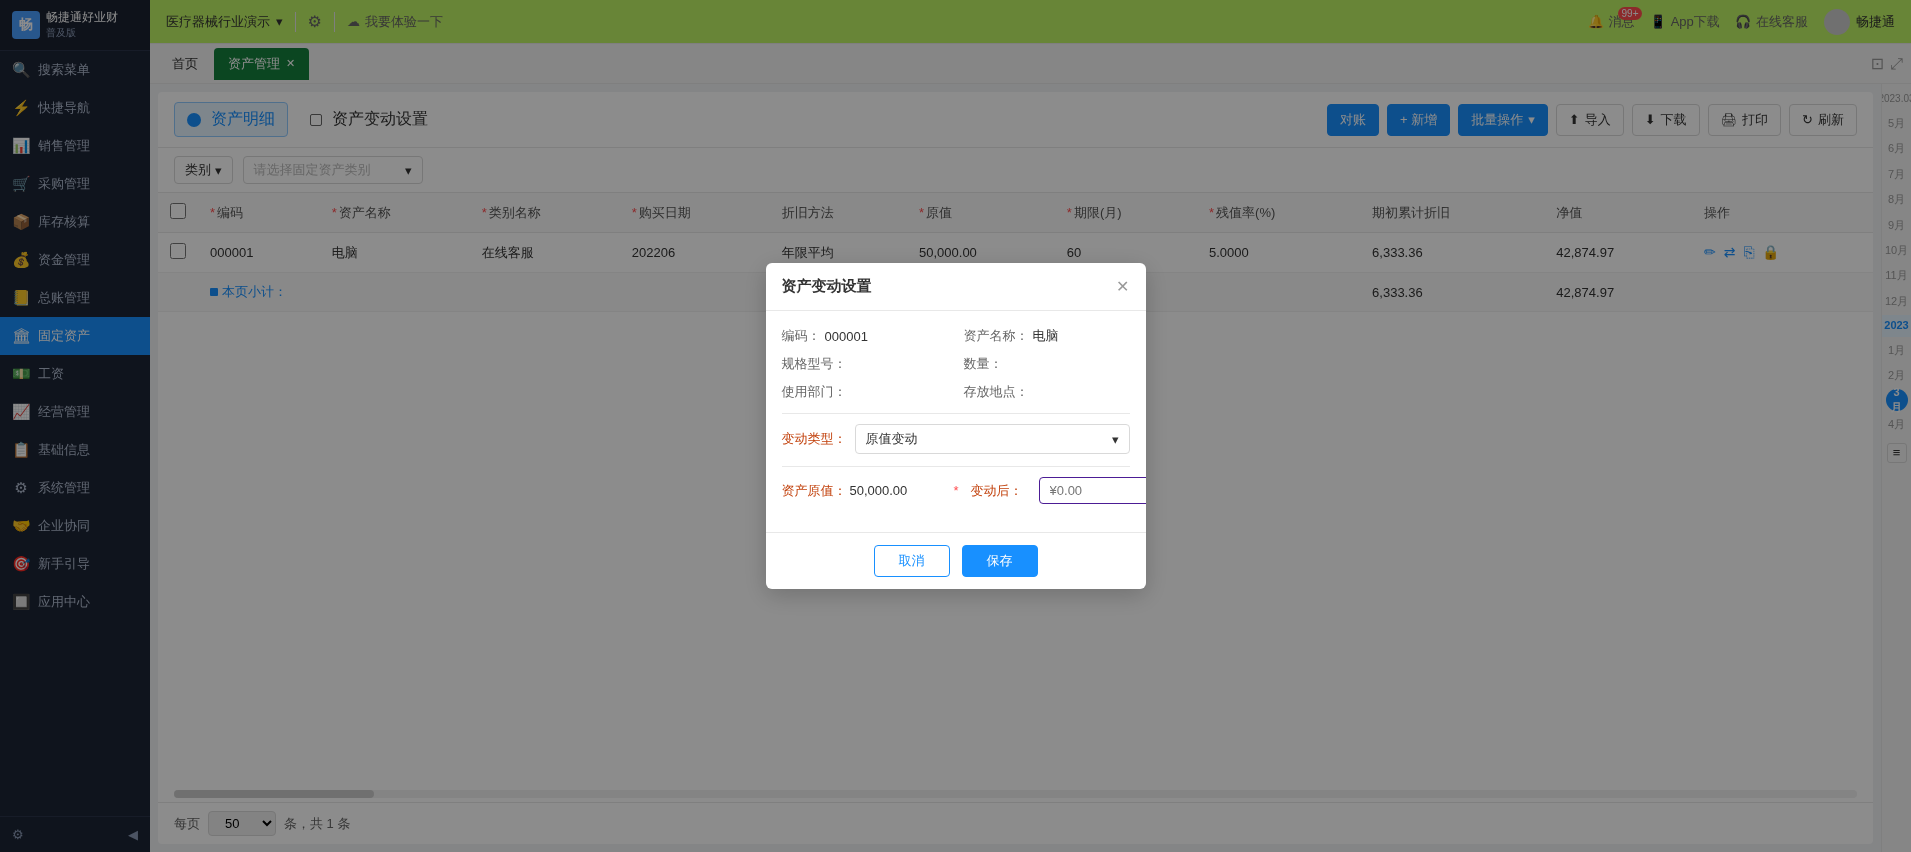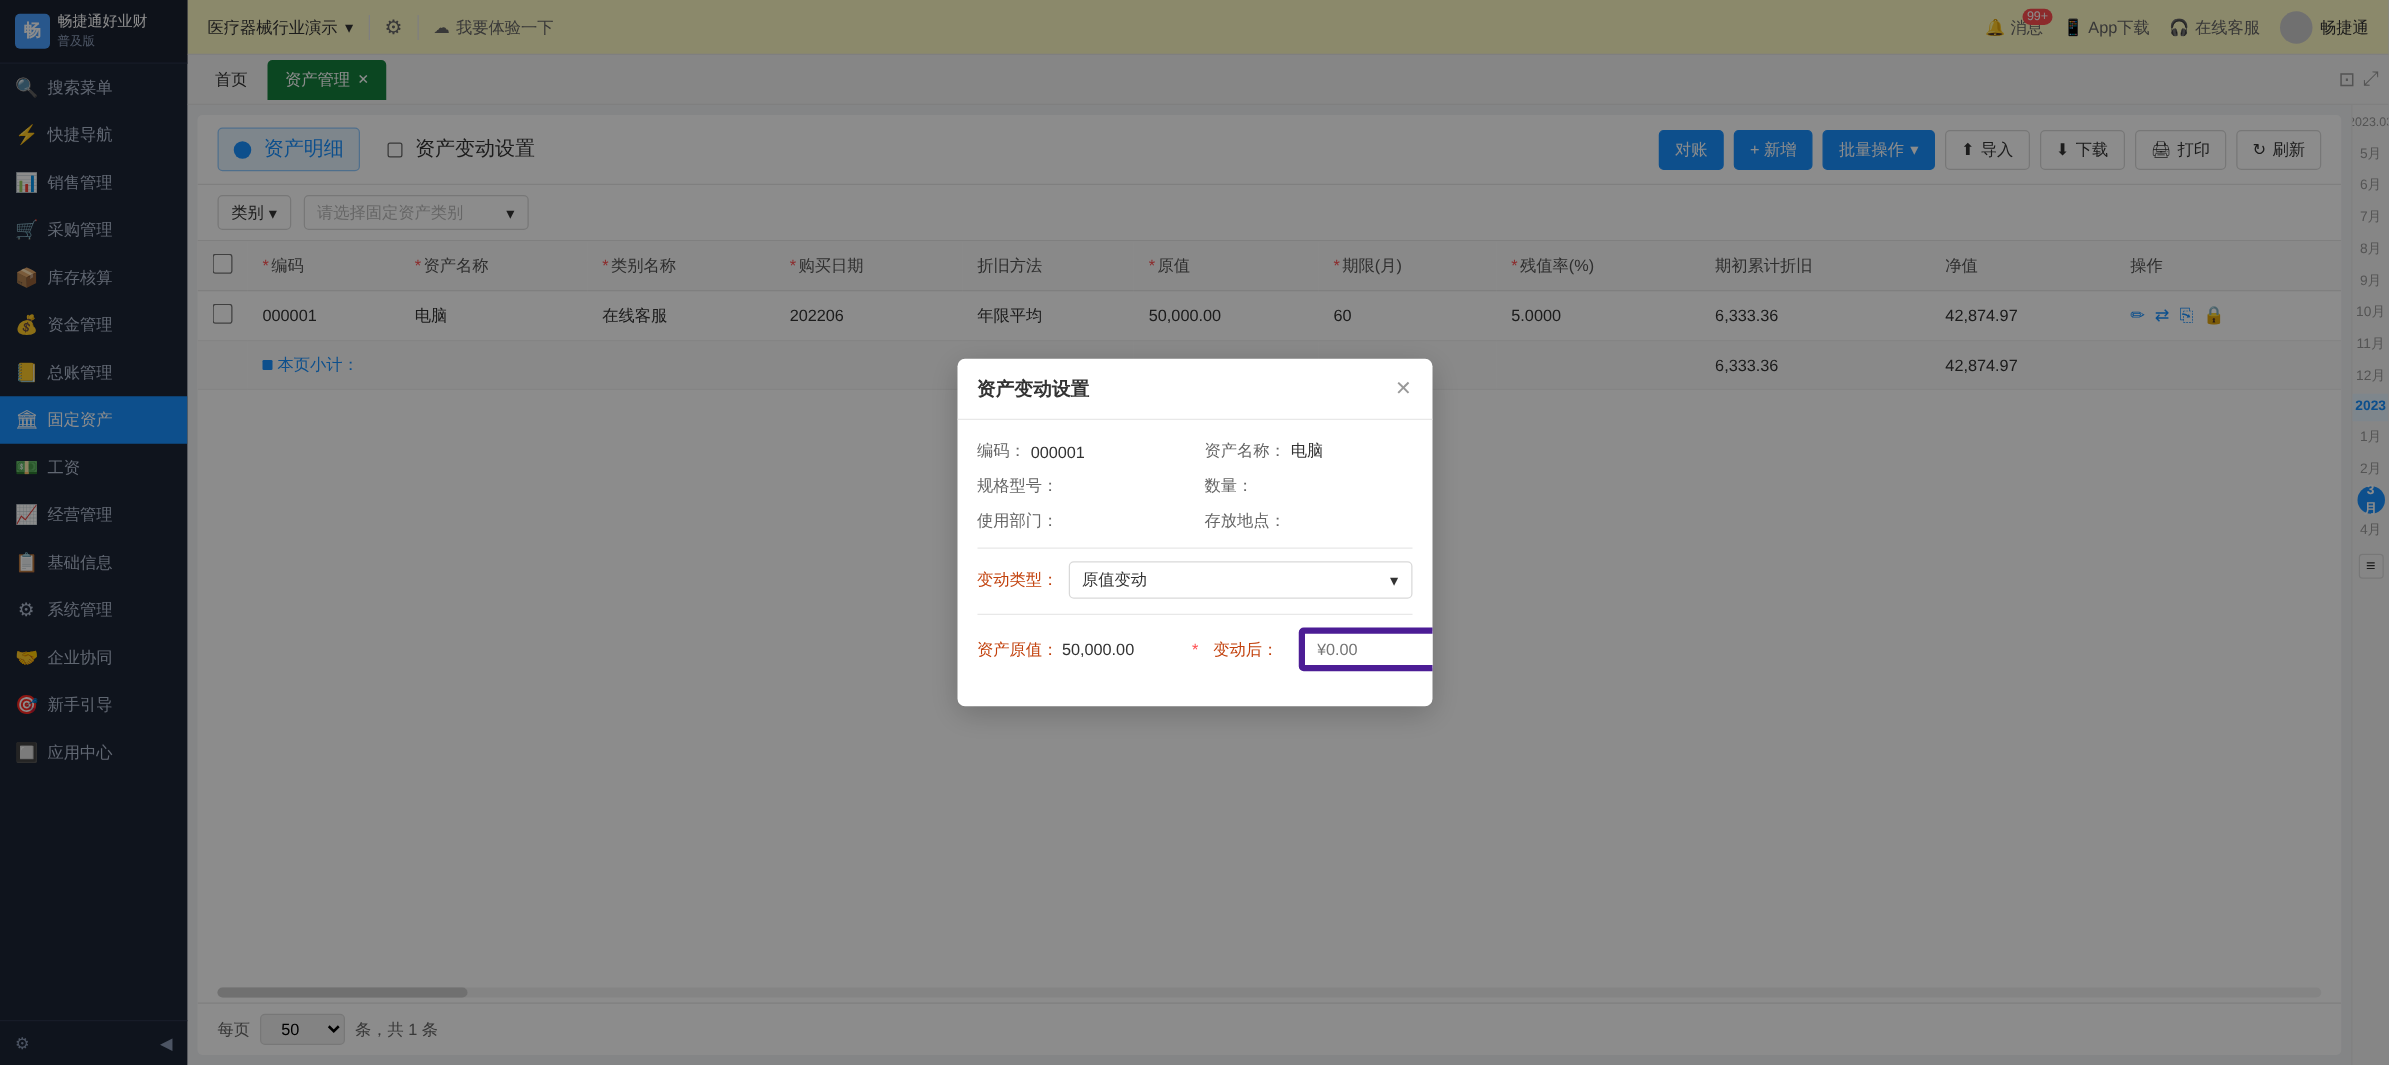--- a/index.html
+++ b/index.html
@@ -17,21 +17,21 @@
     .sidebar-scroll { flex: 1; overflow-y: auto; }
     .sidebar-item { display: flex; align-items: center; gap: 8px; padding: 10px 12px; cursor: pointer; font-size: 13px; color: #b0bcd0; transition: background 0.2s; }
     .sidebar-item.active { background: #1890ff; color: #fff; }
     .sidebar-item-icon { font-size: 15px; width: 18px; text-align: center; }
     .sidebar-bottom { display: flex; align-items: center; justify-content: space-between; padding: 10px 12px; border-top: 1px solid #2a3349; }
 
     
     .main { flex: 1; display: flex; flex-direction: column; overflow: hidden; }
 
     
-    .topbar { height: 44px; background: #fef9c3; display: flex; align-items: center; padding: 0 16px; gap: 12px; border-bottom: 1px solid #e8e8e8; flex-shrink: 0; }
+    .topbar { height: 44px; background: #bef264; display: flex; align-items: center; padding: 0 16px; gap: 12px; border-bottom: 1px solid #e8e8e8; flex-shrink: 0; }
     .topbar-company { display: flex; align-items: center; gap: 6px; font-size: 13px; color: #333; cursor: pointer; }
     .topbar-divider { width: 1px; height: 20px; background: #e8e8e8; }
     .topbar-gear { color: #666; cursor: pointer; font-size: 16px; }
     .topbar-experience { display: flex; align-items: center; gap: 5px; color: #666; font-size: 13px; cursor: pointer; }
     .topbar-right { margin-left: auto; display: flex; align-items: center; gap: 16px; }
     .topbar-badge { position: relative; display: flex; align-items: center; gap: 4px; font-size: 13px; color: #666; cursor: pointer; }
     .badge-dot { background: #ff4d4f; color: white; font-size: 10px; padding: 1px 4px; border-radius: 10px; position: absolute; top: -6px; right: -8px; }
     .topbar-user { display: flex; align-items: center; gap: 6px; color: #333; cursor: pointer; }
     .user-avatar { width: 26px; height: 26px; background: #ccc; border-radius: 50%; }
 
@@ -99,21 +99,21 @@
     .modal-close { cursor: pointer; color: #999; font-size: 16px; }
     .modal-body { padding: 16px; }
     .modal-section { display: grid; grid-template-columns: 1fr 1fr; gap: 10px 16px; margin-bottom: 12px; }
     .modal-field { display: flex; align-items: center; gap: 4px; font-size: 13px; }
     .modal-field-label { color: #666; white-space: nowrap; }
     .modal-field-value { color: #333; }
     .modal-divider { height: 1px; background: #e8e8e8; margin: 10px 0; }
     .modal-row { display: flex; align-items: center; gap: 8px; margin-bottom: 12px; font-size: 13px; }
     .modal-row-label { color: #c2410c; white-space: nowrap; min-width: 60px; }
     .modal-select { display: flex; align-items: center; gap: 6px; padding: 5px 10px; border: 1px solid #d9d9d9; border-radius: 4px; cursor: pointer; flex: 1; background: #fff; font-size: 13px; }
-    .modal-input { padding: 5px 10px; border: 5px solid #4c1d95; border-radius: 4px; font-size: 13px; flex: 1; }
+    .modal-input { padding: 5px 10px; border: 1px solid #4c1d95; border-radius: 4px; font-size: 13px; flex: 1; }
     .modal-footer { display: flex; justify-content: center; gap: 12px; padding: 12px 16px; border-top: 1px solid #e8e8e8; }
     .btn-cancel { padding: 6px 24px; border: 1px solid #1890ff; color: #1890ff; border-radius: 4px; cursor: pointer; background: #fff; font-size: 13px; }
     .btn-save { padding: 6px 24px; background: #1890ff; color: #fff; border: 1px solid #1890ff; border-radius: 4px; cursor: pointer; font-size: 13px; }
   </style>
 </head>
 <body>
 
 <div class="app-container">
 
   <div class="sidebar">
@@ -432,14 +432,22 @@
       </div>
       <div class="modal-divider"></div>
       <div class="modal-row">
         <span class="modal-row-label">资产原值：</span>
         <span style="font-size:13px;color:#333;min-width:80px;">50,000.00</span>
         <span style="color:#ff4d4f;margin-left:16px;">*</span>
         <span class="modal-row-label" style="margin-left:4px;">变动后：</span>
         <input class="modal-input" type="text" style="flex: 1 1 0%; color: rgb(187, 187, 187);" placeholder="¥0.00">
       </div>
     </div>
+    <div class="modal-footer">
+      <button class="btn-cancel">
+        <span>取消</span>
+      </button>
+      <button class="btn-save">
+        <span>保存</span>
+      </button>
+    </div>
   </div>
 </div>
 
 </body></html>

